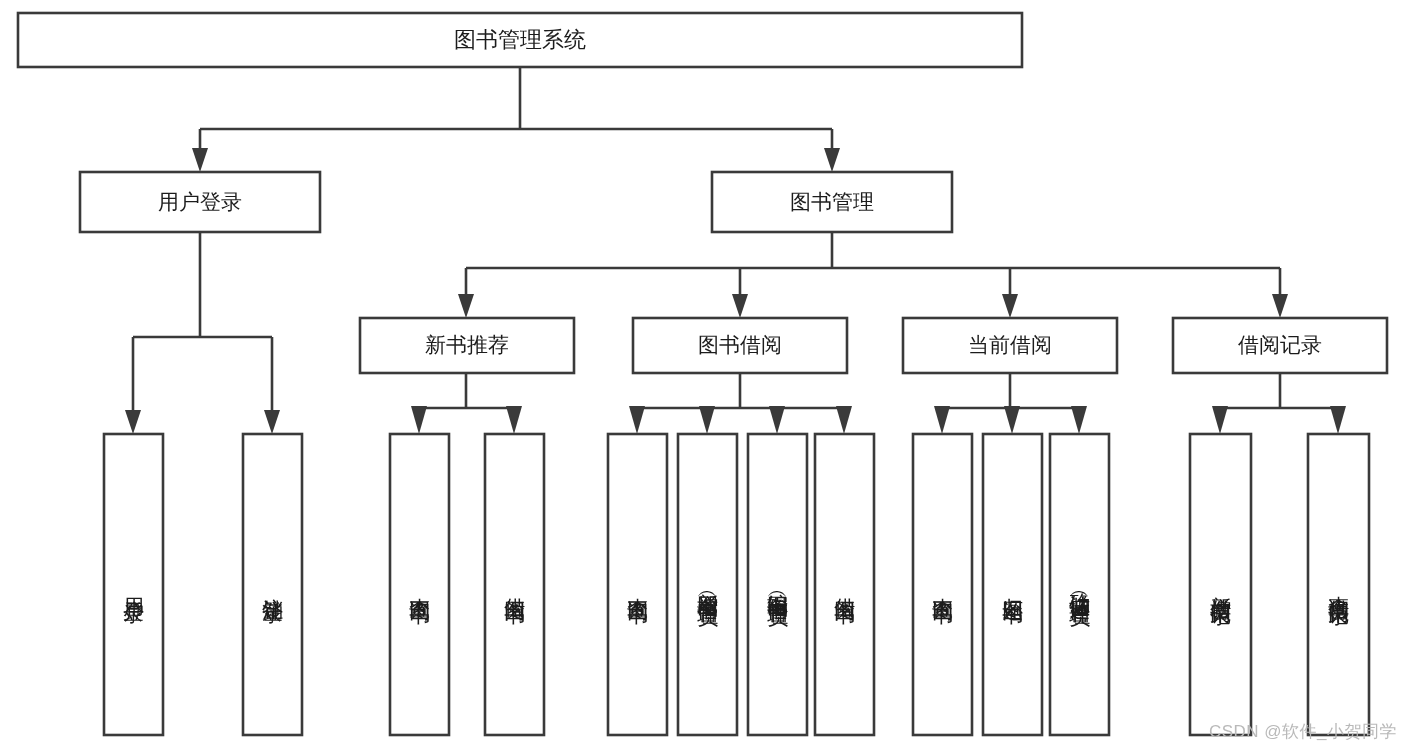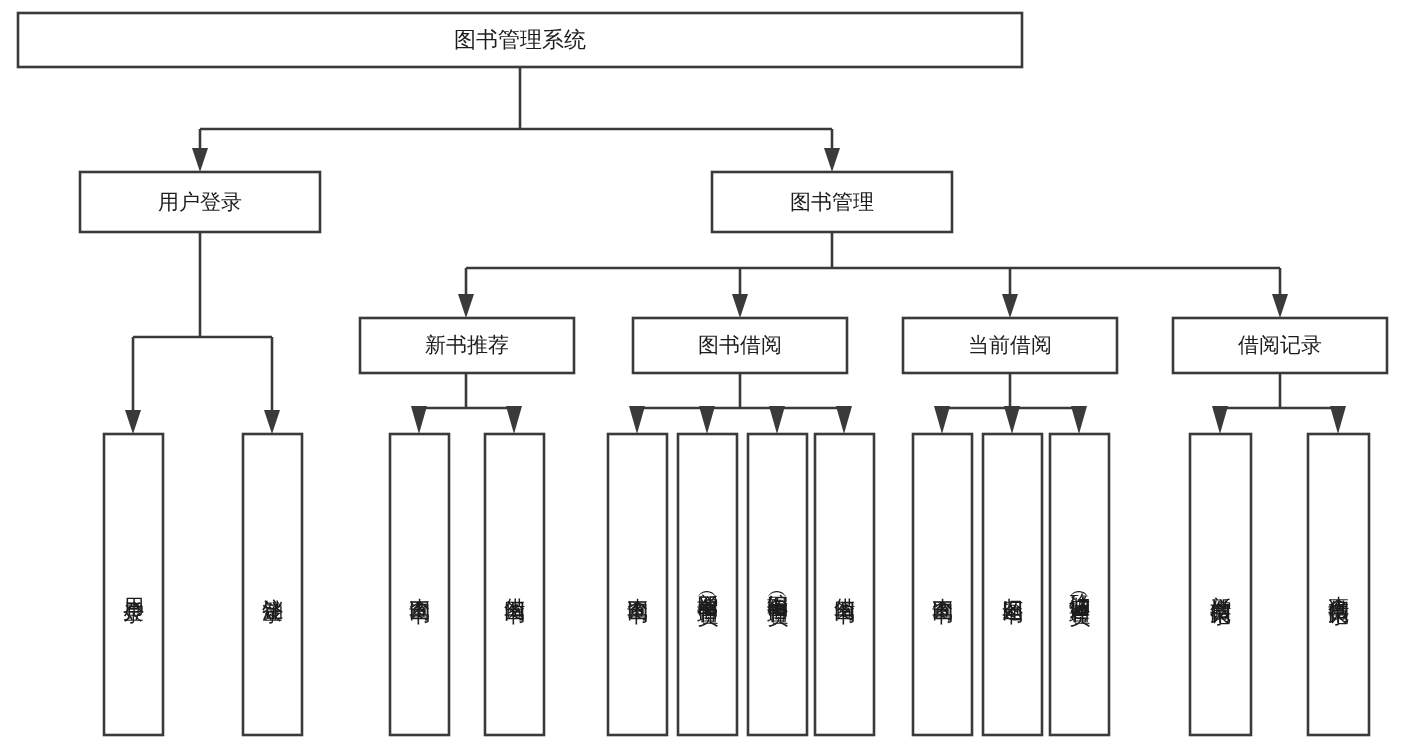--- a/index.html
+++ b/index.html
@@ -237,14 +237,15 @@
   <div class="vlabel-wrap" style="left:1050px; top:434px; width:59px; height:301px;">
     <span class="vlabel-text">确认归还（管理员）</span>
   </div>
   <div class="vlabel-wrap" style="left:1190px; top:434px; width:61px; height:301px;">
     <span class="vlabel-text">新增借阅记录</span>
   </div>
   <div class="vlabel-wrap" style="left:1308px; top:434px; width:61px; height:301px;">
     <span class="vlabel-text">查询借阅记录</span>
   </div>
 
+  <div class="watermark">CSDN @软件_小贺同学</div>
 
 </div>
 
 </body></html>

